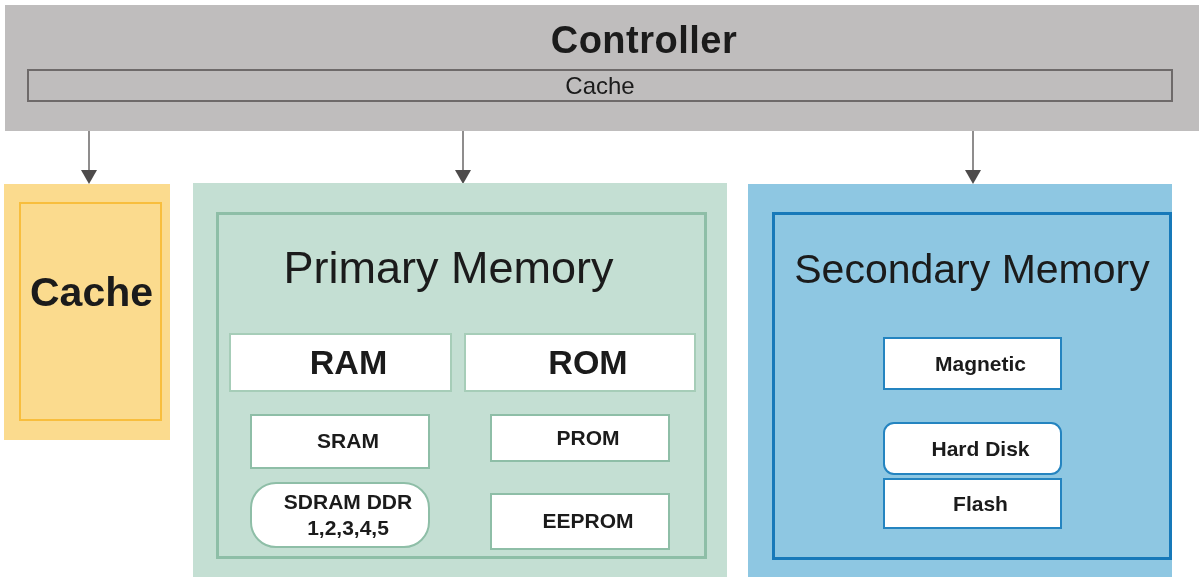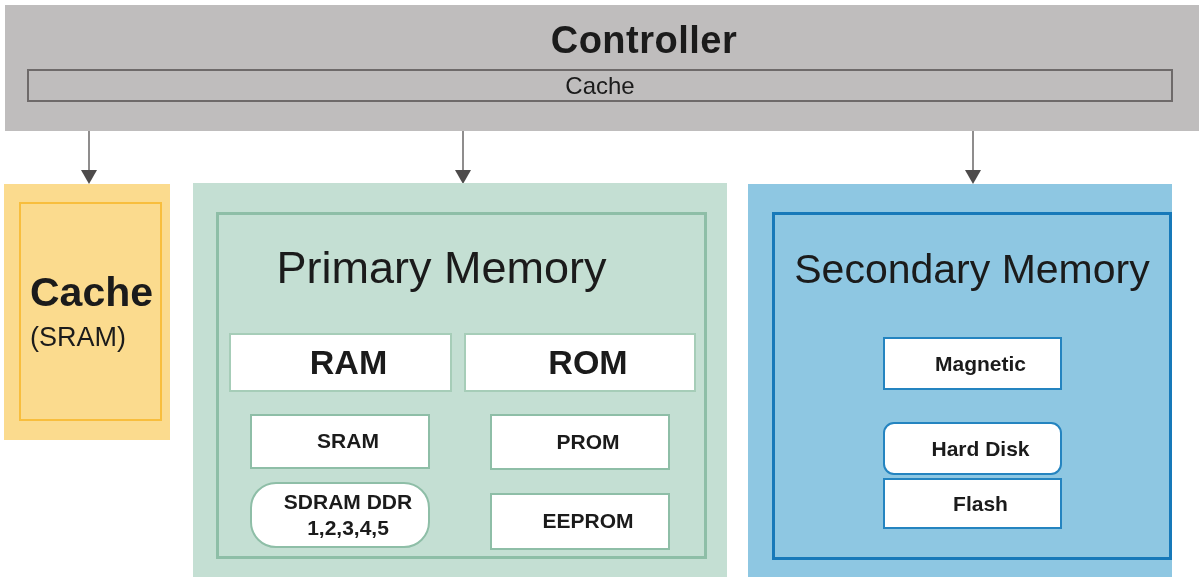--- a/index.html
+++ b/index.html
@@ -116,37 +116,37 @@
     left: 193px; top: 183px;
     width: 534px; height: 394px;
     background: var(--green_fill, #c4dfd3);
   }
   .primary-box .inner-border {
     left: 23px; top: 29px;
     width: 491px; height: 347px;
     border: 3px solid var(--green_border, #8ebea7);
   }
   .primary-box .bigtitle {
-    left: 20px; top: 59px; width: 457px;
+    left: 27px; top: 59px; width: 457px;
     font-size: 45px;
   }
   .primary-box .header-box {
     font-size: 34px;
     border: 2px solid var(--green_border_light, #a6cdb8);
   }
   .box-ram  { left: 36px;  top: 150px; width: 223px; height: 59px; }
   .box-rom  { left: 271px; top: 150px; width: 232px; height: 59px; }
   .primary-box .small-box {
     font-size: 21px;
     border: 2px solid var(--green_border, #8ebea7);
     line-height: 1.25;
   }
   .box-sram   { left: 57px;  top: 231px; width: 180px; height: 55px; }
   .box-sdram  { left: 57px;  top: 299px; width: 180px; height: 66px; flex-direction: column; border-radius: 26px; }
-  .box-prom   { left: 297px; top: 231px; width: 180px; height: 56px; text-align: right; }
+  .box-prom   { left: 297px; top: 231px; width: 180px; height: 48px; text-align: right; }
   .box-eeprom { left: 297px; top: 310px; width: 180px; height: 57px; }
   
   .secondary-box {
     position: absolute;
     left: 748px; top: 184px;
     width: 424px; height: 393px;
     background: var(--blue_fill, #8ec7e2);
   }
   .secondary-box .inner-border {
     left: 24px; top: 28px;
@@ -187,21 +187,20 @@
     <div class="arrow-head"></div>
   </div>
   <div class="arrow arrow-3">
     <div class="arrow-line"></div>
     <div class="arrow-head"></div>
   </div>
 
   <div class="cache-box">
     <div class="inner"></div>
     <div class="cache-title">Cache</div>
-    <div class="cache-subtitle">(SRAM)</div>
   </div>
 
   <div class="primary-box bigbox">
     <div class="inner-border"></div>
     <div class="bigtitle">Primary Memory</div>
 
     <div class="subbox header-box box-ram">RAM</div>
     <div class="subbox small-box box-sram">SRAM</div>
 
     <div class="subbox header-box box-rom">ROM</div>

